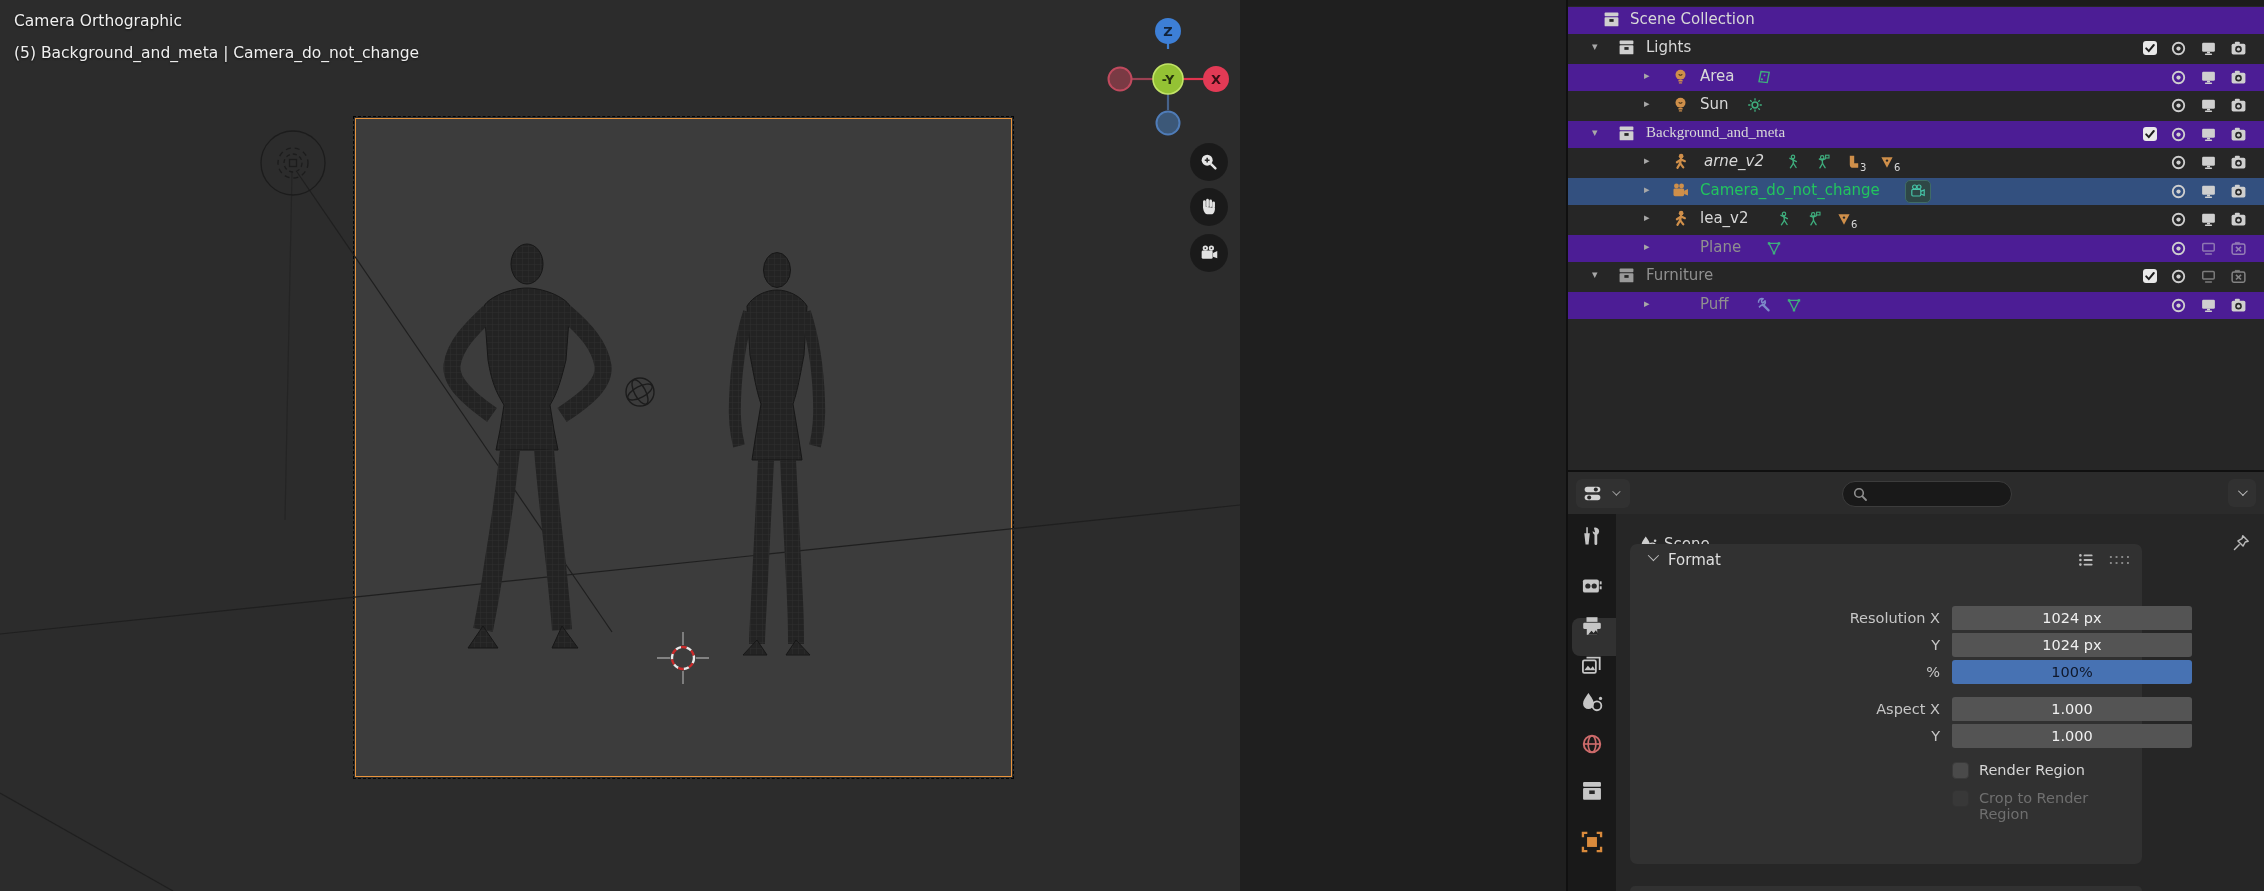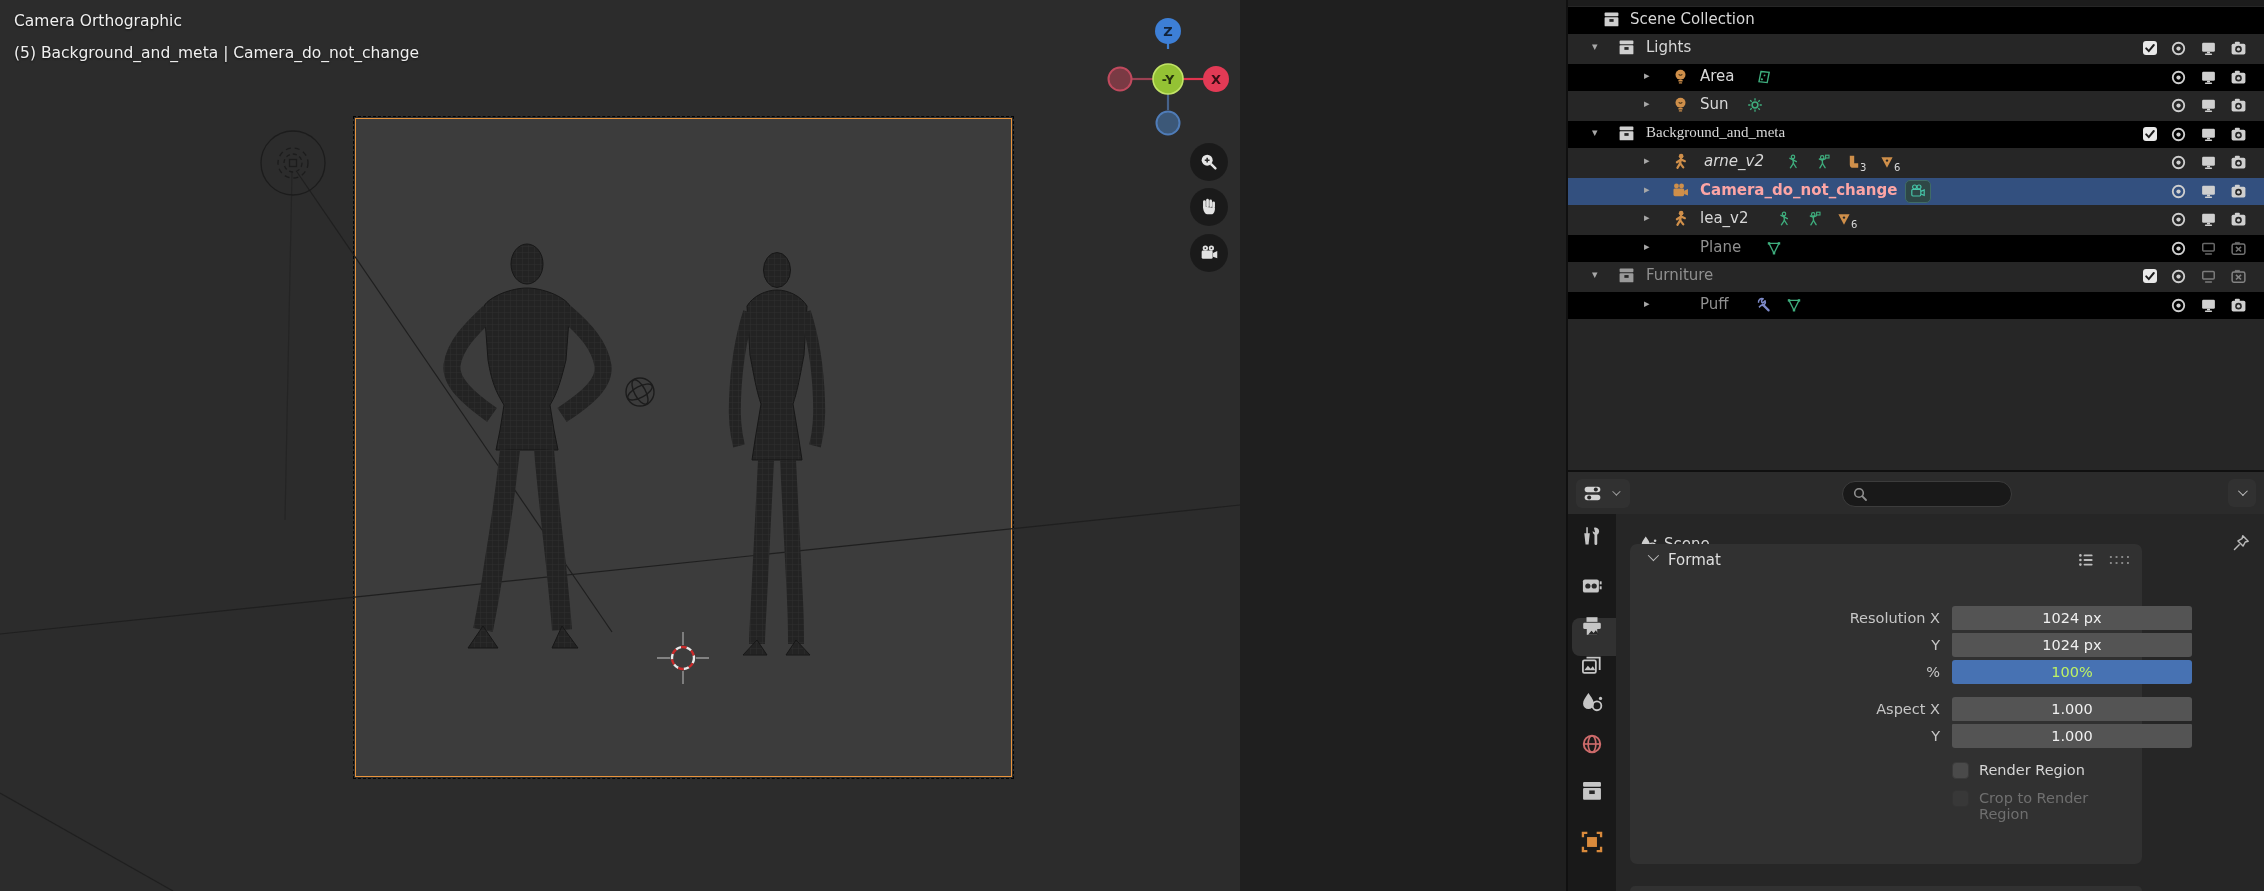--- a/index.html
+++ b/index.html
@@ -21,45 +21,45 @@
   .chev{display:inline-block;width:7px;height:7px;border:solid #bdbdbd;border-width:0 1.8px 1.8px 0;}
   .chev.down{transform:rotate(45deg) translateY(-2px);}
   .grip{margin-left:auto;margin-right:10px;width:23px;height:12px;opacity:.55;
         background-image:radial-gradient(circle,#cfcfcf 1.2px,transparent 1.4px);
         background-size:5.7px 6px;}
   .checkbox{width:17px;height:17px;border-radius:4px;background:#4a4a4a;border:1px solid #3a3a3a;box-sizing:border-box;}
   .checkbox.dim{background:#383838;border-color:#333;}
   
   #outliner{left:1568px;top:0;width:696px;height:470px;background:#262626;}
   .ol-row{position:absolute;left:0;width:696px;height:27px;}
-  .ol-stripe{background:#000000;}
+  .ol-stripe{background:#4c1d95;}
   .ol-selected{background:#33507f !important;}
   .ol-label{position:absolute;top:3px;font-size:15px;white-space:nowrap;}
-  .c-normal{color:#d8d8d8;} .c-gray{color:#8f8f8f;} .c-active{color:#fca5a5;font-weight:bold;}
+  .c-normal{color:#d8d8d8;} .c-gray{color:#8f8f8f;} .c-active{color:#22c55e;}
   .disc{position:absolute;top:5px;color:#a8a8a8;font-size:11px;}
   .oli{position:absolute;width:17px;height:17px;top:4px;}
   .oli svg,.ric svg,.bic svg{width:100%;height:100%;display:block;}
   .ric{position:absolute;width:17px;height:17px;top:5px;color:#cfcfcf;}
   .bic{position:absolute;width:16px;height:16px;top:5px;}
   .sub-num{position:absolute;top:13px;font-size:10px;color:#d8d8d8;}
   .camdata-bg{position:absolute;top:2px;width:26px;height:23px;background:#2e4746;border-radius:5px;border:1px solid #3f6b66;box-sizing:border-box;}
   
   #props{left:1568px;top:472px;width:696px;height:419px;background:#262626;}
   #props-header{position:absolute;left:0;top:0;width:696px;height:42px;background:#2b2b2b;}
   #props-tabs{position:absolute;left:0;top:42px;width:48px;height:377px;background:#191919;}
   .ptab{position:absolute;left:13px;width:22px;height:22px;color:#c6c6c6;}
   .ptab svg{width:22px;height:22px;display:block;}
   .ptab-active-bg{position:absolute;left:4px;width:44px;height:38px;background:#313131;border-radius:8px 0 0 8px;}
   .small-btn{position:absolute;background:#313131;border-radius:6px;}
   #search-box{position:absolute;left:274px;top:9px;width:170px;height:26px;background:#191919;
               border:1px solid #3c3c3c;border-radius:13px;box-sizing:border-box;}
   .fp-label{position:absolute;text-align:right;width:240px;font-size:14.5px;color:#c6c6c6;line-height:24px;}
   .fp-field{position:absolute;left:322px;width:240px;height:24px;background:#545454;border-radius:3px;
             color:#f0f0f0;font-size:14.5px;text-align:center;line-height:24px;}
-  .fp-field.blue{background:#4772b3;color:#bef264;}
+  .fp-field.blue{background:#4772b3;color:#0f172a;}
   .grp-top{border-radius:3px 3px 1px 1px;} .grp-bot{border-radius:1px 1px 3px 3px;}
   .fp-check-label{position:absolute;font-size:14.5px;}
   #format-panel{position:absolute;left:62px;top:72px;width:512px;height:320px;background:#313131;border-radius:7px;}
   .pfx{color:#dfdfdf;font-size:15px;}
 </style>
 </head>
 <body>
 
 <svg width="0" height="0" style="position:absolute">
   <defs>

